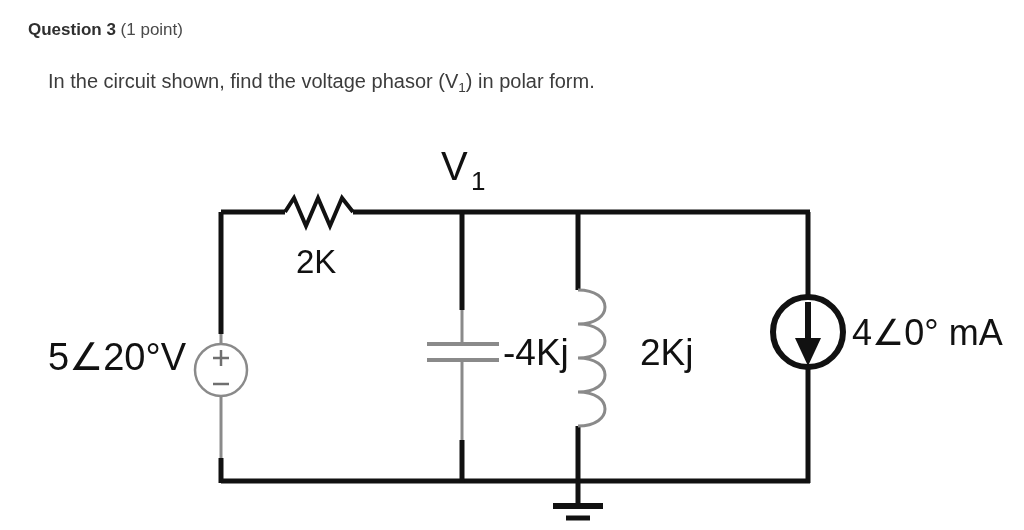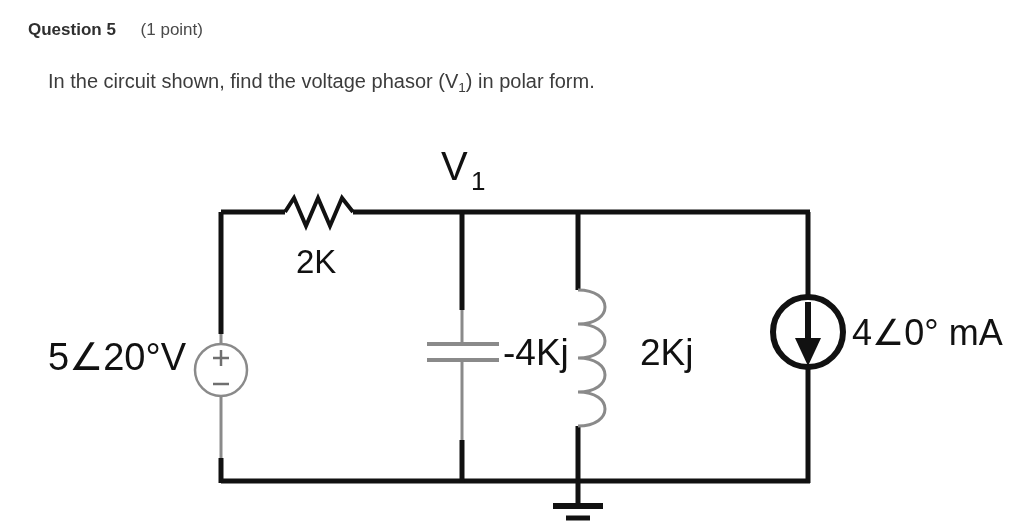--- a/index.html
+++ b/index.html
@@ -23,21 +23,20 @@
     color: #3f3f3f;
     white-space: nowrap;
   }
   #question-header .q-title {
     font-weight: bold;
     color: #2f2f2f;
   }
   #question-header .q-points {
     font-weight: normal;
     color: #4a4a4a;
-    margin-left: 20px;
   }
 
   #question-body {
     position: absolute;
     left: 48px;
     top: 70px;
     font-size: 20px;
     color: #3c3c3c;
     white-space: nowrap;
   }
@@ -61,21 +60,21 @@
 
   .label-text {
     font-family: "Liberation Sans", sans-serif;
     fill: #111111;
   }
 </style>
 </head>
 <body>
 
 <div id="question-header">
-  <span class="q-title">Question 5</span>
+  <span class="q-title">Question 3</span>
   <span class="q-points">(1 point)</span>
 </div>
 
 <div id="question-body">
   <span>In the circuit shown, find the voltage phasor (V</span><sub>1</sub><span>) in polar form.</span>
 </div>
 
 <div id="circuit-figure">
   <svg id="circuit-svg" width="1024" height="420" viewBox="0 0 1024 420" xmlns="http://www.w3.org/2000/svg">
 

